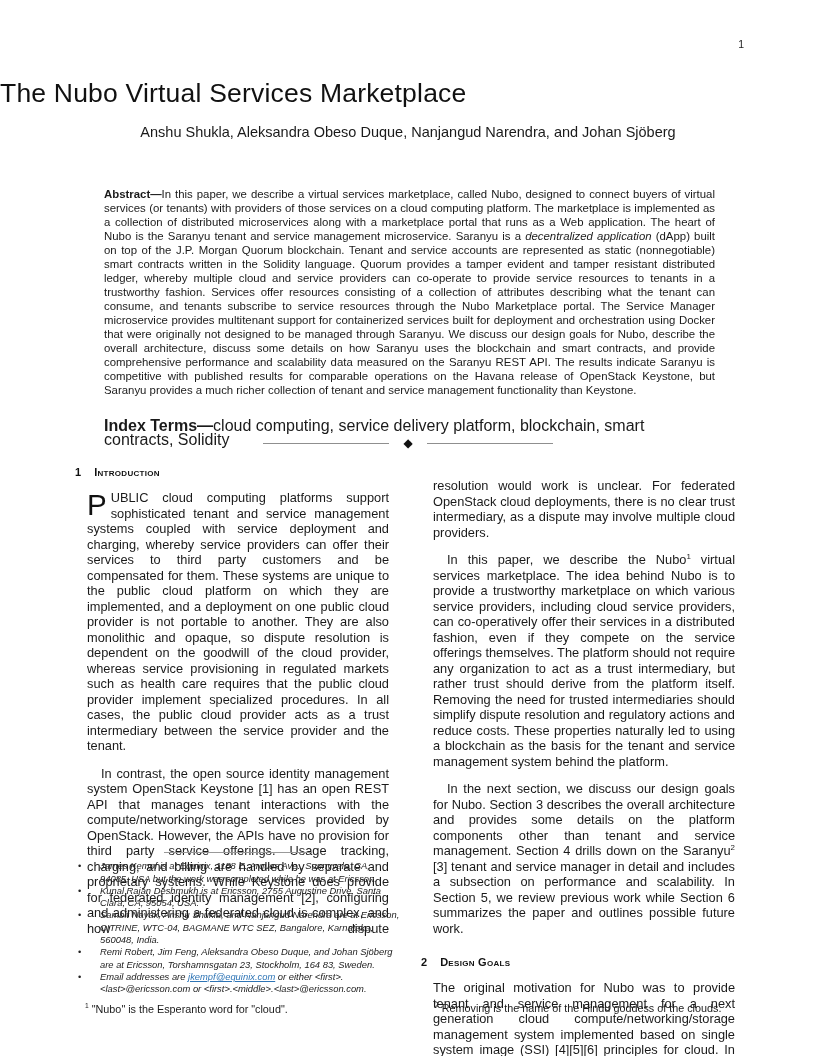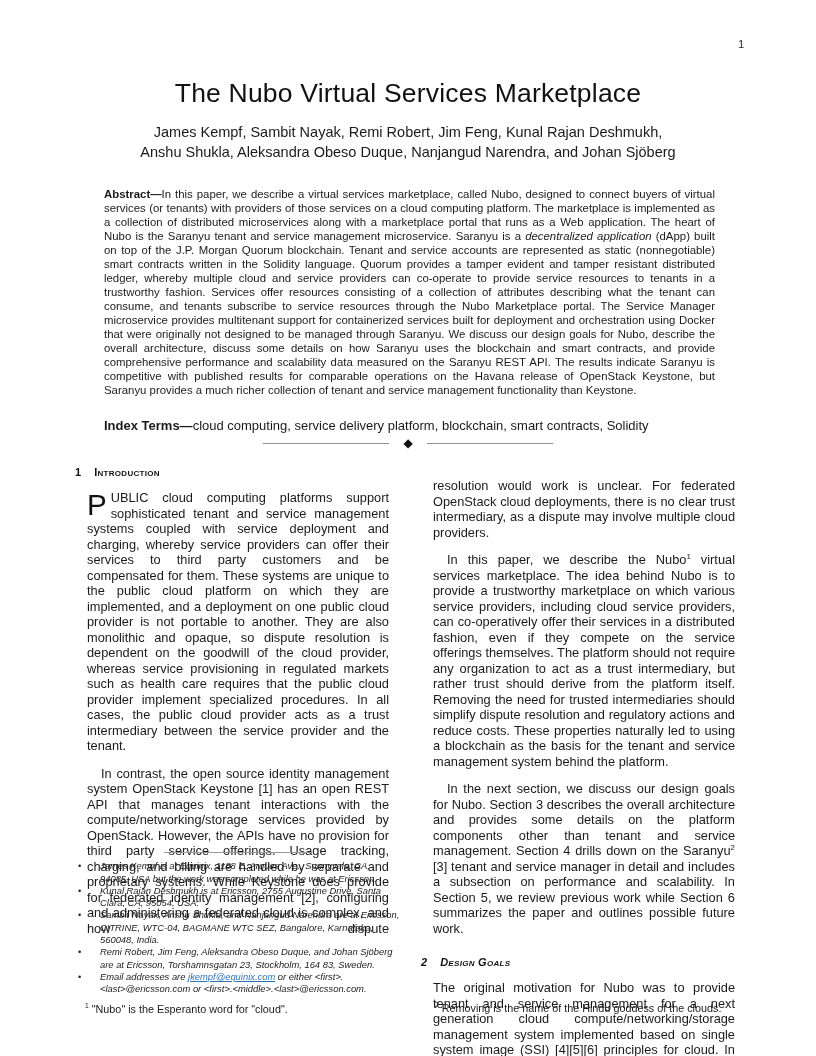--- a/index.html
+++ b/index.html
@@ -18,21 +18,20 @@
     top: 38px;
     right: 72px;
     font-size: 10.5px;
     color: #222;
   }
   .title {
     position: absolute;
     top: 78px;
     left: 0; right: 0;
     margin: 0;
-    text-align: center;
     font-size: 26.5px;
     font-weight: 400;
     color: #111;
     letter-spacing: 0.2px;
   }
   .authors {
     position: absolute;
     top: 122px;
     left: 0; right: 0;
     text-align: center;
@@ -51,21 +50,21 @@
     text-align: justify;
     hyphens: auto;
   }
   .abstract b, .index-terms b { font-weight: 700; }
   .index-terms {
     position: absolute;
     top: 419px;
     left: 104px;
     width: 611px;
     margin: 0;
-    font-size: 13px;
+    font-size: 16px;
     line-height: 13.55px;
   }
   .divider {
     position: absolute;
     top: 435px;
     left: 0; right: 0;
     height: 16px;
     display: flex;
     justify-content: center;
     align-items: center;
@@ -95,21 +94,21 @@
     height: 550px;
   }
   h2.sec-heading {
     margin: 0 0 7px 0;
     font-size: 11px;
     font-weight: 700;
     color: #111;
   }
   h2.sec-heading .secnum { margin-right: 13px; }
   h2.sec-heading .sectitle { font-variant: small-caps; letter-spacing: 0.3px; }
-  h2.sec-heading.second { margin-top: 20px; margin-bottom: 9px; font-style: italic; }
+  h2.sec-heading.second { margin-top: 20px; margin-bottom: 9px; }
   p.body {
     margin: 12px;
     font-size: 12.8px;
     line-height: 15.5px;
     text-align: justify;
     hyphens: auto;
   }
   p.body.indent { text-indent: 14px; }
   p.body.jlast { text-align-last: justify; }
   .dropcap {
@@ -164,21 +163,20 @@
 </head>
 <body>
 
 <div class="page">
 
   <div class="page-number">1</div>
 
   <h1 class="title">The Nubo Virtual Services Marketplace</h1>
 
   <div class="authors">
-    <div>James Kempf, Sambit Nayak, Remi Robert, Jim Feng, Kunal Rajan Deshmukh,</div>
     <div>Anshu Shukla, Aleksandra Obeso Duque, Nanjangud Narendra, and Johan Sjöberg</div>
   </div>
 
   <p class="abstract"><b>Abstract—</b><span>In this paper, we describe a virtual services marketplace, called Nubo, designed to connect buyers of virtual services (or tenants) with providers of those services on a cloud computing platform. The marketplace is implemented as a collection of distributed microservices along with a marketplace portal that runs as a Web application. The heart of Nubo is the Saranyu tenant and service management microservice. Saranyu is a </span><i>decentralized application</i><span> (dApp) built on top of the J.P. Morgan Quorum blockchain. Tenant and service accounts are represented as static (nonnegotiable) smart contracts written in the Solidity language. Quorum provides a tamper evident and tamper resistant distributed ledger, whereby multiple cloud and service providers can co-operate to provide service resources to tenants in a trustworthy fashion. Services offer resources consisting of a collection of attributes describing what the tenant can consume, and tenants subscribe to service resources through the Nubo Marketplace portal. The Service Manager microservice provides multitenant support for containerized services built for deployment and orchestration using Docker that were originally not designed to be managed through Saranyu. We discuss our design goals for Nubo, describe the overall architecture, discuss some details on how Saranyu uses the blockchain and smart contracts, and provide comprehensive performance and scalability data measured on the Saranyu REST API. The results indicate Saranyu is competitive with published results for comparable operations on the Havana release of OpenStack Keystone, but Saranyu provides a much richer collection of tenant and service management functionality than Keystone.</span></p>
 
   <p class="index-terms"><b>Index Terms—</b><span>cloud computing, service delivery platform, blockchain, smart contracts, Solidity</span></p>
 
   <div class="divider">
     <span class="rule"></span>
     <span class="diamond">◆</span>

